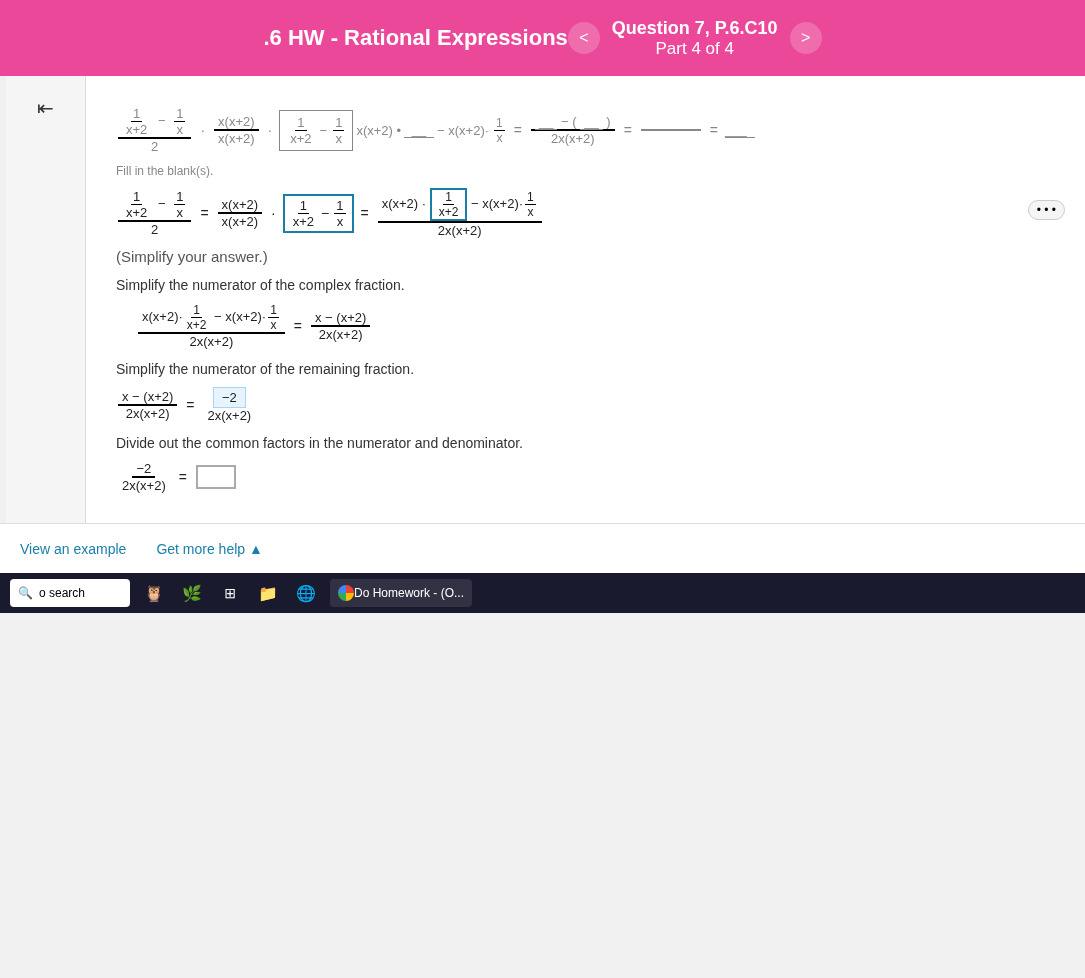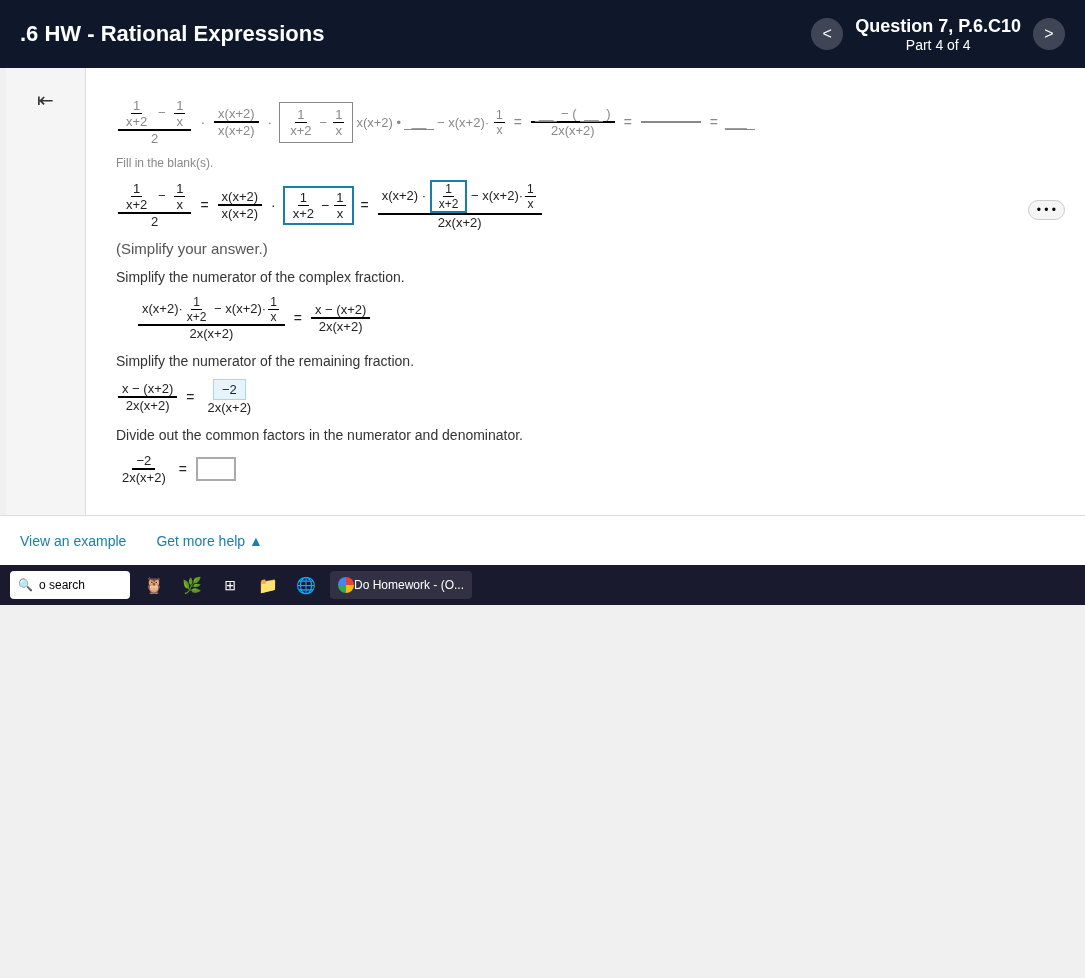--- a/index.html
+++ b/index.html
@@ -1,45 +1,45 @@
 <!DOCTYPE html>
 <html><head>
   <meta charset="utf-8">
   <style>
     * { margin: 0; padding: 0; box-sizing: border-box; }
     body { font-family: Arial, sans-serif; background: #f0f0f0; width: 1085px; height: 978px; overflow: hidden; }
 
     
     .header {
-      background: #0f172a;
+      background: #ec4899;
       color: white;
       display: flex;
       align-items: center;
-      justify-content: space-between;
+      justify-content: center;
       padding: 0 20px;
-      height: 68px;
+      height: 76px;
     }
     .header-title {
       font-size: 22px;
       font-weight: bold;
     }
     .header-right {
       display: flex;
       align-items: center;
       gap: 12px;
     }
     .header-question {
       text-align: center;
     }
     .header-question-main {
       font-size: 18px;
       font-weight: bold;
     }
     .header-question-sub {
-      font-size: 14px;
+      font-size: 17px;
     }
     .nav-btn {
       background: rgba(255,255,255,0.2);
       border: none;
       color: white;
       width: 32px;
       height: 32px;
       border-radius: 50%;
       cursor: pointer;
       font-size: 16px;

